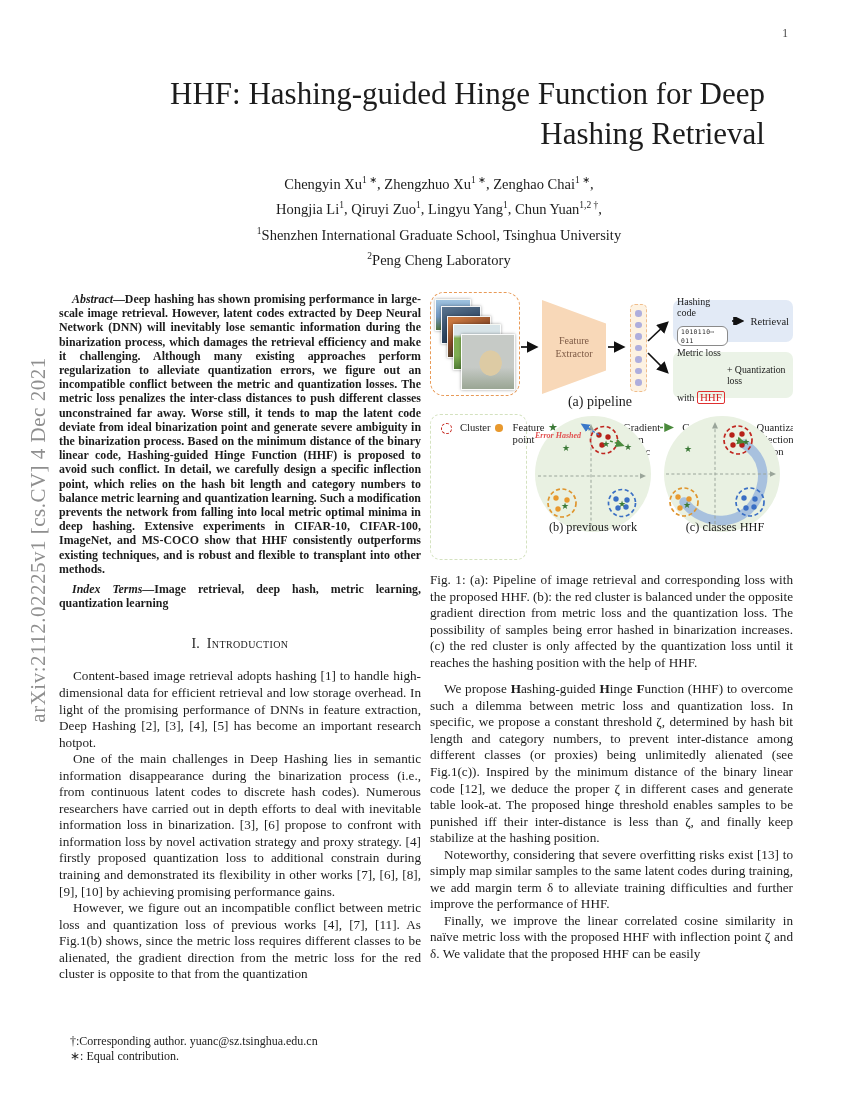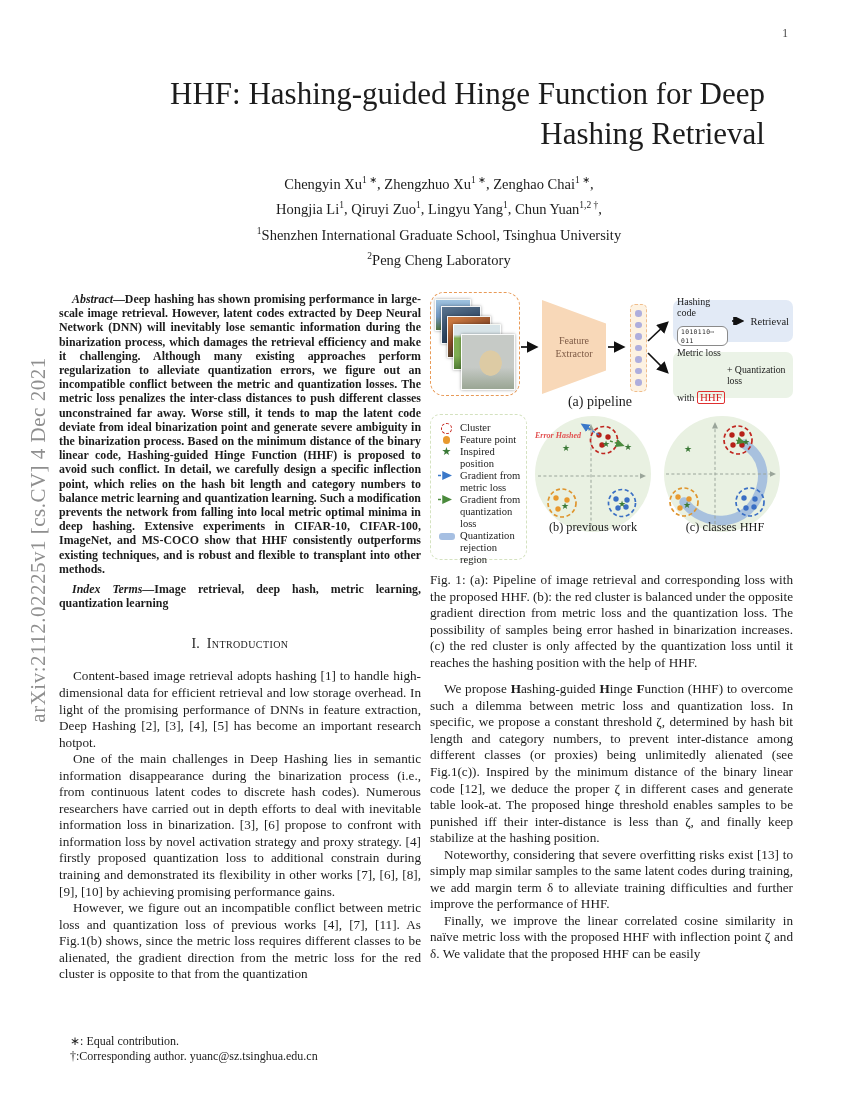--- a/index.html
+++ b/index.html
@@ -77,21 +77,21 @@
   .ml-left{font-size:9.8px;line-height:12px;white-space:nowrap;}
   .hhf-chip{display:inline-block;border:1.3px solid #e03030;color:#d42020;border-radius:2px;
             padding:0 2px;font-size:11px;line-height:11px;margin-top:32px;}
   .quant{font-size:9.8px;line-height:11.5px;}
 
   .cap-a{position:absolute;left:40px;top:102px;width:260px;text-align:center;font-size:14px;}
 
   .panels{position:relative;height:152px;margin-top:2px;}
   .legend{position:absolute;left:0;top:2px;width:97px;height:146px;box-sizing:border-box;
           border:1.4px dashed #d4e2bf;border-radius:10px;padding:7px 5px 4px 7px;
-          display:flex;flex-direction:column;justify-content:space-between;}
+          display:flex;flex-direction:row;justify-content:space-between;}
   .li{display:flex;gap:5px;align-items:flex-start;font-size:10.6px;line-height:12px;}
   .li-icon{flex:0 0 17px;display:flex;justify-content:center;margin-top:1px;}
   .ic-cluster{width:9px;height:9px;border:1.6px dashed #c4251d;border-radius:50%;}
   .ic-dot{width:7.5px;height:7.5px;border-radius:50%;background:#e8992e;margin-top:1px;}
   .ic-star{color:#3c7a38;font-size:11px;line-height:10px;font-family:"DejaVu Sans",sans-serif;}
   .ic-band{width:16px;height:7px;border-radius:3px;background:#96b4dd;opacity:.85;margin-top:2px;}
 
   .panel{position:absolute;top:2px;}
   .panel-b{left:102px;width:122px;height:148px;}
   .panel-c{left:228px;width:134px;height:148px;}
@@ -133,22 +133,22 @@
     <p class="index-terms"><span class="lead-italic">Index Terms</span><span>—Image retrieval, deep hash, metric learning, quantization learning</span></p>
 
     <h2 class="section-heading"><span>I.</span>&nbsp;&nbsp;<span class="sc">Introduction</span></h2>
 
     <p class="body indent">Content-based image retrieval adopts hashing [1] to handle high-dimensional data for efficient retrieval and low storage overhead. In light of the promising performance of DNNs in feature extraction, Deep Hashing [2], [3], [4], [5] has become an important research hotpot.</p>
     <p class="body indent">One of the main challenges in Deep Hashing lies in semantic information disappearance during the binarization process (i.e., from continuous latent codes to discrete hash codes). Numerous researchers have carried out in depth efforts to deal with inevitable information loss in binarization. [3], [6] propose to confront with information loss by novel activation strategy and proxy strategy. [4] firstly proposed quantization loss to additional constrain during training and demonstrated its flexibility in other works [7], [6], [8], [9], [10] by achieving promising performance gains.</p>
     <p class="body indent">However, we figure out an incompatible conflict between metric loss and quantization loss of previous works [4], [7], [11]. As Fig.1(b) shows, since the metric loss requires different classes to be alienated, the gradient direction from the metric loss for the red cluster is opposite to that from the quantization</p>
   </div>
 
   <div class="footnotes">
+    <div>†:Corresponding author. yuanc@sz.tsinghua.edu.cn</div>
     <div>∗: Equal contribution.</div>
-    <div>†:Corresponding author. yuanc@sz.tsinghua.edu.cn</div>
   </div>
 
   <div class="col col-right">
 
     <figure class="figure1">
 
       <div class="pipeline">
         <svg class="pipe-arrows" width="363" height="118">
           <defs>
             <marker id="mArrB" markerWidth="7" markerHeight="7" refX="5.5" refY="3.5" orient="auto">

